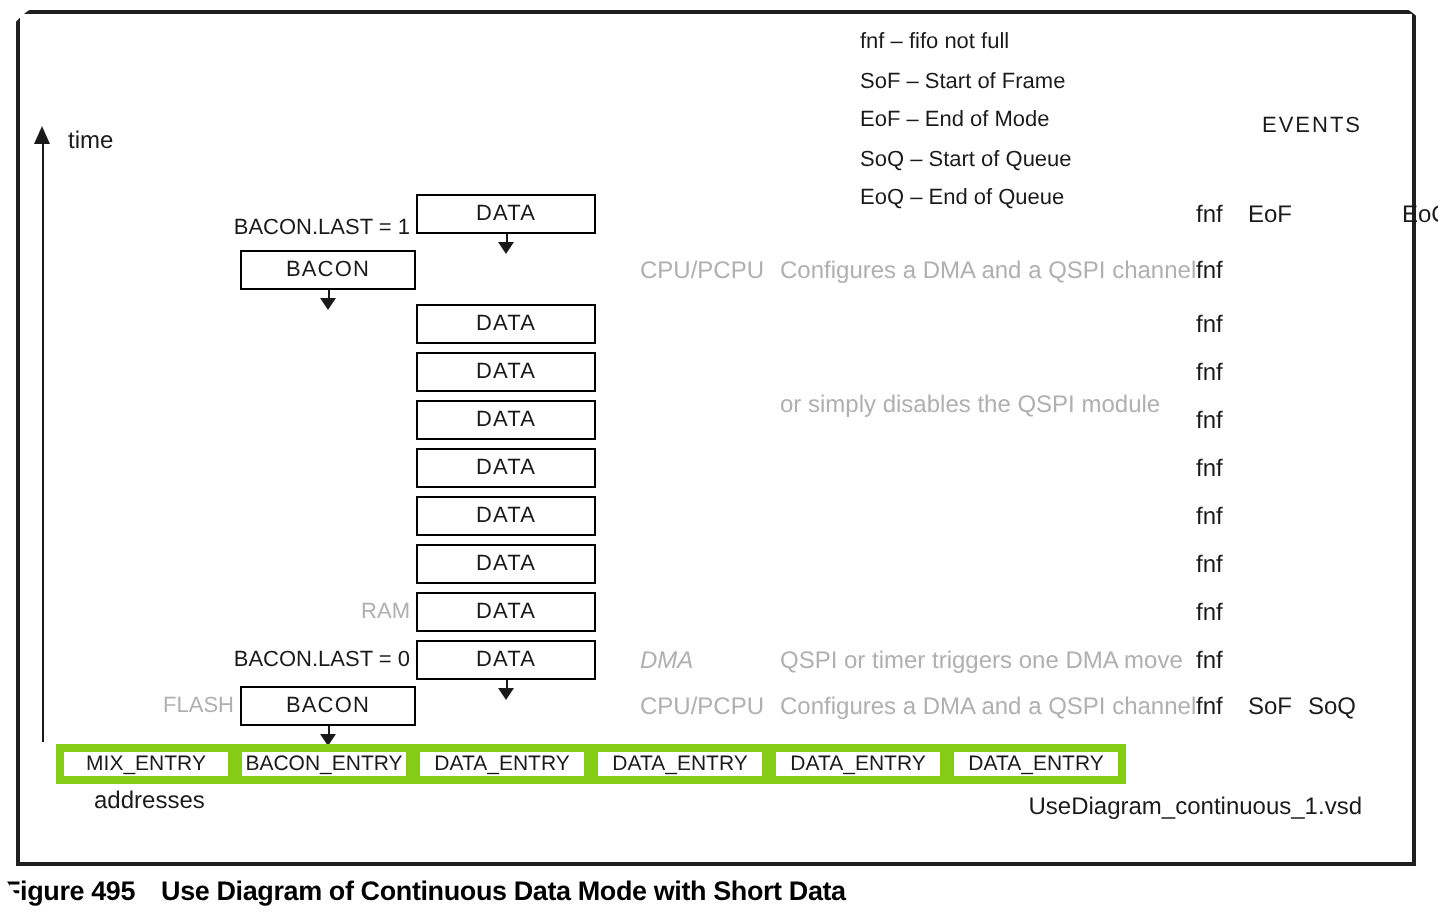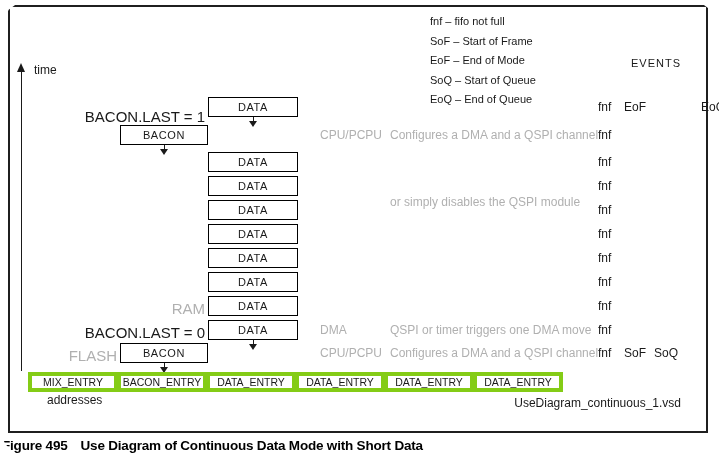--- a/index.html
+++ b/index.html
@@ -17,21 +17,21 @@
   .legend div{white-space:nowrap;}
   .events-header{position:absolute;left:631px;top:57px;font-size:11px;letter-spacing:1px;}
   .time-line{position:absolute;left:21px;top:72px;width:1px;height:299px;background:#1a1a1a;}
   .time-head{position:absolute;left:17px;top:63px;width:0;height:0;
     border-left:4px solid transparent;border-right:4px solid transparent;border-bottom:9px solid #1a1a1a;}
   .box{position:absolute;height:20px;border:1px solid #000;background:#fff;box-sizing:border-box;
     display:flex;align-items:center;justify-content:center;font-size:11px;letter-spacing:0.6px;}
   .arrow-line{position:absolute;width:1px;background:#1a1a1a;}
   .arrow-head{position:absolute;width:0;height:0;
     border-left:4px solid transparent;border-right:4px solid transparent;border-top:6px solid #1a1a1a;}
-  .left-label{position:absolute;font-size:15px;white-space:nowrap;text-align:center;}
+  .left-label{position:absolute;font-size:11px;white-space:nowrap;text-align:center;}
   .addr-row{position:absolute;left:28px;top:372px;display:flex;}
   .addr-cell{width:90px;height:20px;border:4px solid #84cc16;box-sizing:border-box;background:#fff;
     display:flex;align-items:center;justify-content:center;font-size:10.5px;white-space:nowrap;}
   .addr-cell + .addr-cell{margin-left:-1px;}
   .caption{position:absolute;left:2px;top:438px;font-size:13.5px;font-weight:bold;color:#000000;
     letter-spacing:-0.2px;white-space:nowrap;}
   .caption .cap-title{margin-left:13px;}
 </style>
 </head>
 <body>
@@ -80,21 +80,21 @@
       <div class="txt" style="left: 598px; top: 252px;">fnf</div>
       <div class="box" style="left: 208px; top: 272px; width: 90px;">DATA</div>
       <div class="txt" style="left: 598px; top: 276px;">fnf</div>
       <div class="box" style="left: 208px; top: 296px; width: 90px;">DATA</div>
       <div class="left-label" style="right: 514px; top: 300px; color: rgb(176, 176, 176);">RAM</div>
       <div class="txt" style="left: 598px; top: 300px;">fnf</div>
       <div class="box" style="left: 208px; top: 320px; width: 90px;">DATA</div>
       <div class="arrow-line" style="left: 253px; top: 340px; height: 5px;"></div>
       <div class="arrow-head" style="left: 249px; top: 344px;"></div>
       <div class="left-label" style="right: 514px; top: 324px;">BACON.LAST = 0</div>
-      <div class="txt gray" style="left: 320px; top: 324px;">DMA</div>
+      <div class="txt gray" style="left: 320px; top: 324px; font-style: italic;">DMA</div>
       <div class="txt gray" style="left: 390px; top: 324px;">QSPI or timer triggers one DMA move</div>
       <div class="txt" style="left: 598px; top: 324px;">fnf</div>
       <div class="box" style="left: 120px; top: 343px; width: 88px;">BACON</div>
       <div class="arrow-line" style="left: 164px; top: 363px; height: 5px;"></div>
       <div class="arrow-head" style="left: 160px; top: 367px;"></div>
       <div class="left-label" style="right: 602px; top: 347px; color: rgb(176, 176, 176);">FLASH</div>
       <div class="txt gray" style="left: 320px; top: 347px;">CPU/PCPU</div>
       <div class="txt gray" style="left: 390px; top: 347px;">Configures a DMA and a QSPI channel</div>
       <div class="txt" style="left: 598px; top: 347px;">fnf</div>
       <div class="txt" style="left: 624px; top: 347px;">SoF</div>

